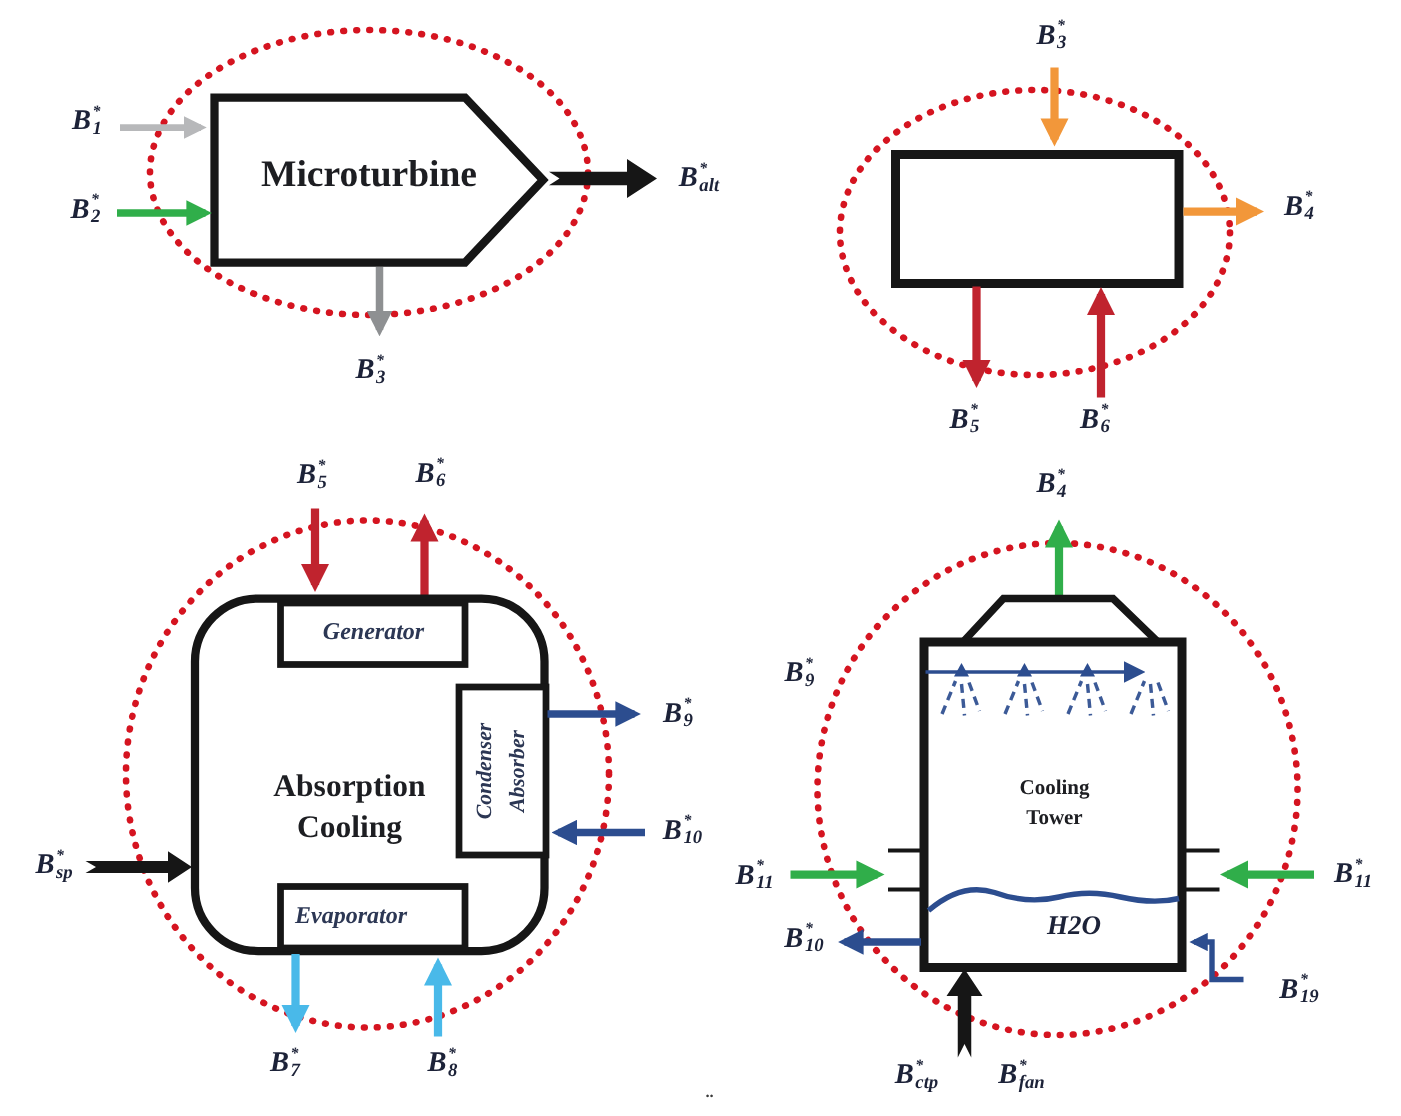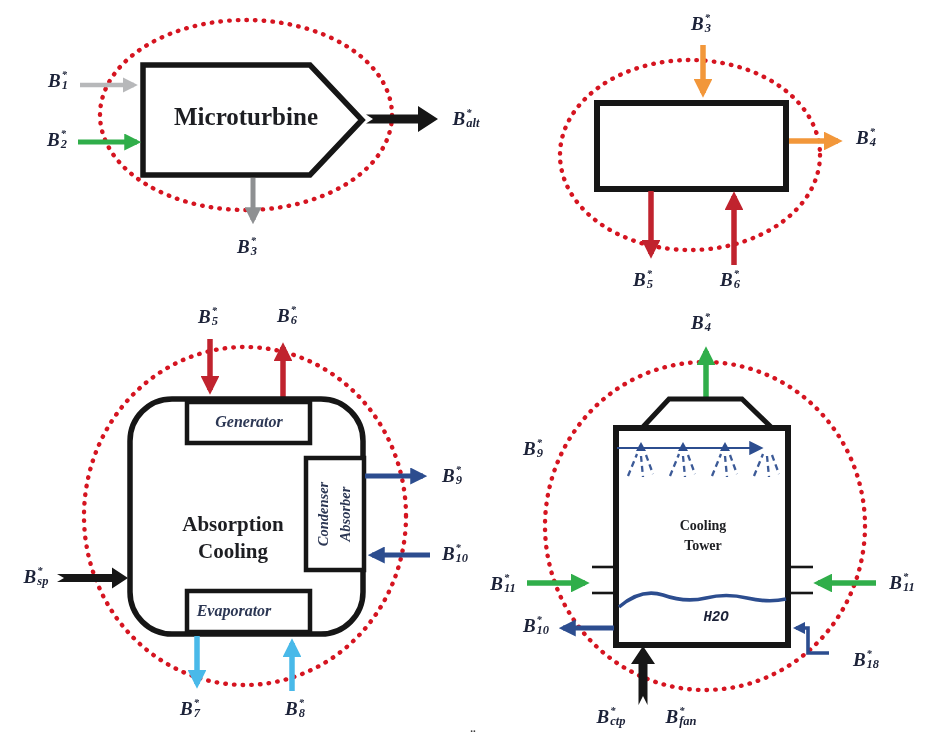--- a/index.html
+++ b/index.html
@@ -33,21 +33,21 @@
   .title{position:absolute;transform:translate(-50%,-50%);font-weight:700;color:#1d1e22;
          text-align:center;white-space:nowrap;}
   .t-mt{font-size:25px;}
   .t-hx{font-size:20px;line-height:1.45;}
   .t-ac{font-size:21px;line-height:1.3;}
   .t-ct{font-size:14px;line-height:1.4;}
   .boxlabel{position:absolute;transform:translate(-50%,-50%);font-style:italic;font-weight:700;
             color:#2c3754;text-align:center;white-space:nowrap;}
   .bl-gen,.bl-evap{font-size:16px;}
   .bl-cond{font-size:14.5px;line-height:1.5;transform:translate(-50%,-50%) rotate(-90deg);}
-  .bl-h2o{font-size:14px;color:var(--label_ink);font-family:Liberation Mono, monospace;}
+  .bl-h2o{font-size:18px;color:var(--label_ink);}
   .artifact{position:absolute;transform:translate(-50%,-50%);font-size:11px;font-weight:700;color:#3a3a3a;}
 </style>
 </head>
 <body>
 
 <div id="canvas">
 
 <svg id="diagram-svg" width="934" height="744" viewBox="0 0 934 744">
   <defs>
     <marker id="mk-graylight" viewBox="0 0 10 10" refX="7.5" refY="5" markerWidth="3.4" markerHeight="3.4" orient="auto" markerUnits="strokeWidth">
@@ -306,21 +306,21 @@
   <span class="b">B</span>
   <span class="st">
         <span class="sp">*</span>
         <span class="sb">10</span>
       </span>
 </div>
 <div class="fl" style="left:866px;top:660px">
   <span class="b">B</span>
   <span class="st">
         <span class="sp">*</span>
-        <span class="sb">18</span>
+        <span class="sb">19</span>
       </span>
 </div>
 <div class="fl" style="left:611px;top:717px">
   <span class="b">B</span>
   <span class="st">
         <span class="sp">*</span>
         <span class="sb">ctp</span>
       </span>
 </div>
 <div class="fl" style="left:681px;top:717px">

